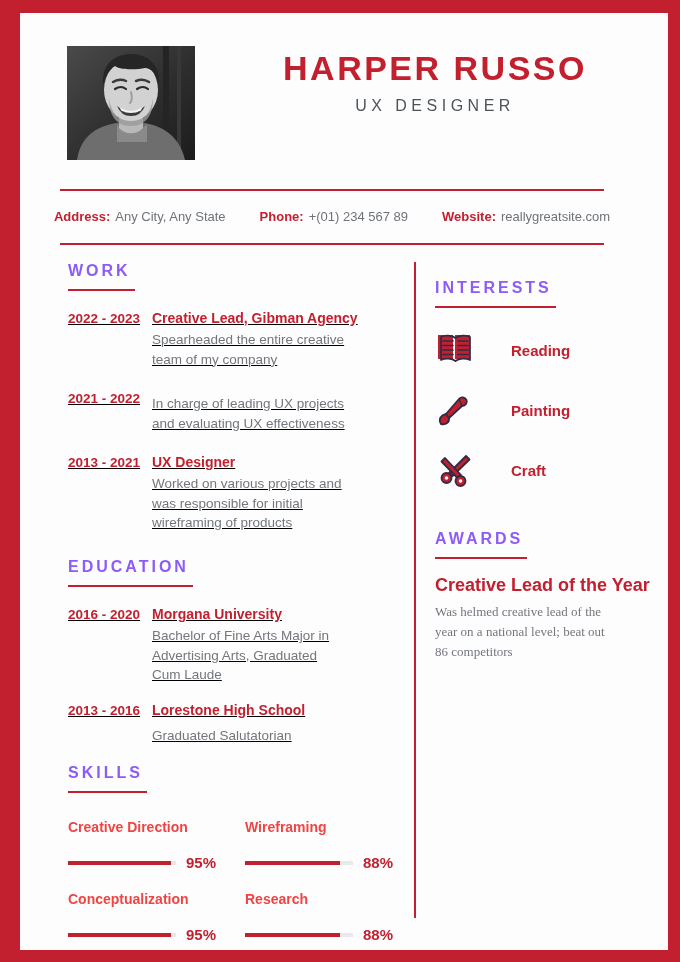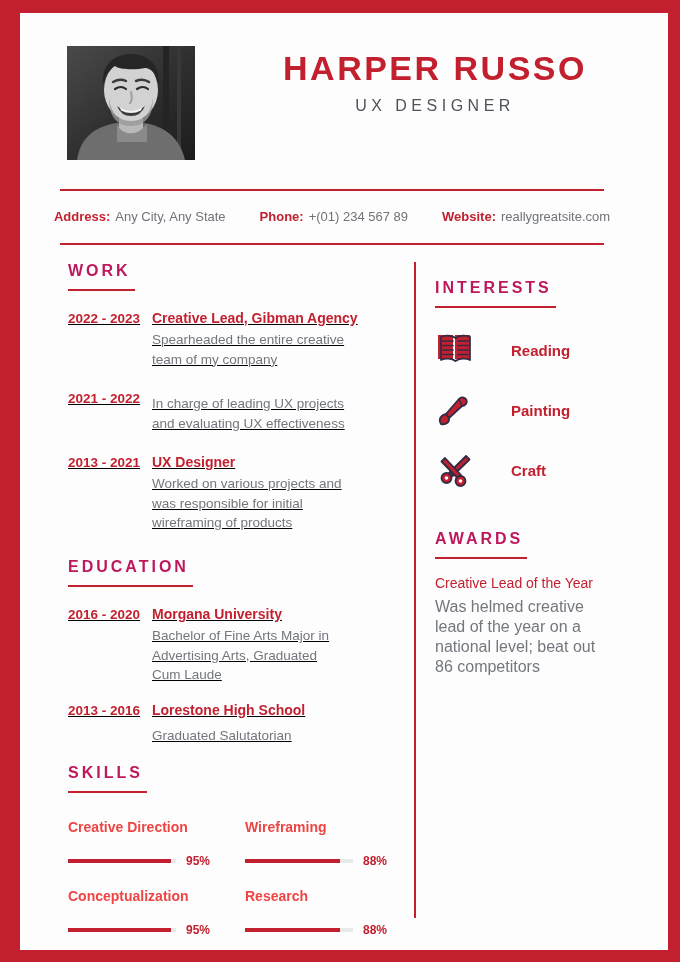--- a/index.html
+++ b/index.html
@@ -32,21 +32,21 @@
   .c-label{color:#c3202f;font-weight:bold;margin-right:5px;white-space:nowrap;}
   .c-val{white-space:nowrap;}
   .c-sep{width:2px;height:25px;background:#c3202f;margin:0 17px;}
   
   .divider-v{position:absolute;left:394px;top:249px;width:2px;height:656px;background:#c3202f;}
   .col-left{position:absolute;left:48px;top:249px;width:340px;}
   .col-right{position:absolute;left:415px;top:249px;width:215px;}
   .sec{position:absolute;left:0;}
   h2.sec-h{
     margin:0;display:inline-block;font-size:16px;font-weight:bold;
-    letter-spacing:3px;color:#be185d;
+    letter-spacing:3px;color:#8b5cf6;
     border-bottom:2px solid #c3202f;padding:0 4px 9px 0;
   }
   
   .entries{margin-top:19px;text-decoration:underline;}
   .entry{display:flex;margin-bottom:21px;}
   .period{
     flex:none;width:84px;font-size:13.5px;font-weight:bold;color:#c3202f;
     padding-top:1px;white-space:nowrap;
   }
   .entry-body{margin-left:0;}
@@ -54,31 +54,31 @@
   .entry-desc{
     margin-top:4px;width:200px;font-size:13.5px;line-height:19.5px;color:#73777d;
   }
   
   .skills-grid{display:grid;grid-template-columns:177px 1fr;margin-top:26px;}
   .skill{margin-bottom:20px;}
   .skill-name{font-size:14px;font-weight:bold;color:#ef4444;margin-bottom:19px;}
   .bar-row{display:flex;align-items:center;}
   .track{width:108px;height:4px;background:#e9e9e9;}
   .fill{height:100%;background:#c3202f;}
-  .pct{margin-left:10px;font-size:12px;font-weight:bold;color:#c3202f;}
+  .pct{margin-left:10px;font-size:15px;font-weight:bold;color:#c3202f;}
   
   .interest-list{margin-top:23px;}
   .interest{display:flex;align-items:center;height:38px;margin-bottom:22px;gap:8px;}
   .int-icon{flex:none;width:40px;height:38px;}
   .int-label{margin-left:28px;font-size:15px;font-weight:bold;color:#c3202f;}
   
   .award{margin-top:16px;}
-  .award-title{font-size:14px;font-weight:normal;color:#c3202f;}
+  .award-title{font-size:18px;font-weight:bold;color:#c3202f;}
   .award-desc{
-    margin-top:6px;width:180px;font-size:16px;line-height:20px;color:#73777d;
+    margin-top:6px;width:180px;font-size:13px;line-height:20px;color:#73777d;font-family:Liberation Serif, serif;
   }
 </style>
 </head>
 <body>
 
 <div class="sheet">
 
   <div class="photo">
     <svg width="128" height="114" viewBox="0 0 128 114">
       <defs>

